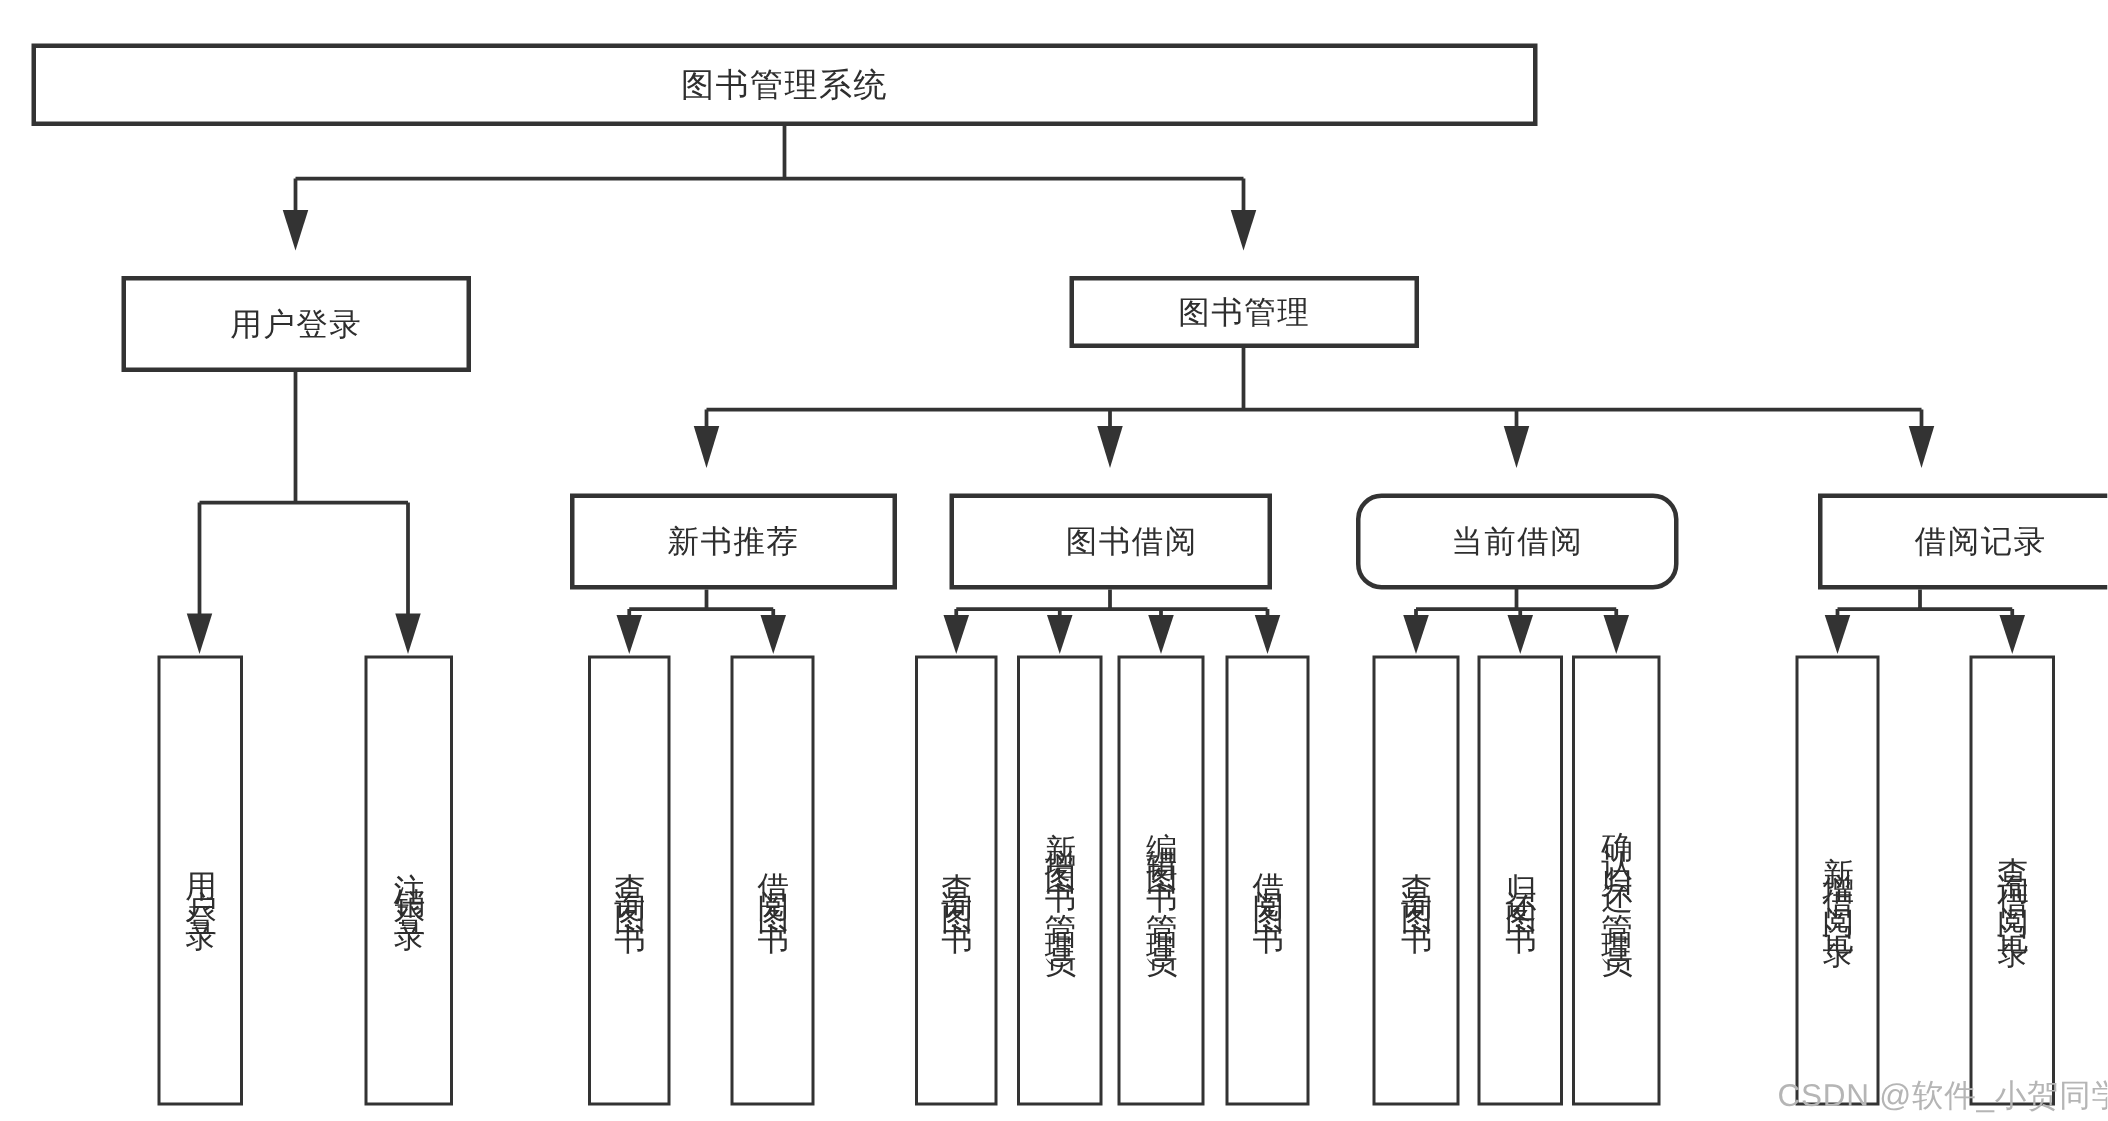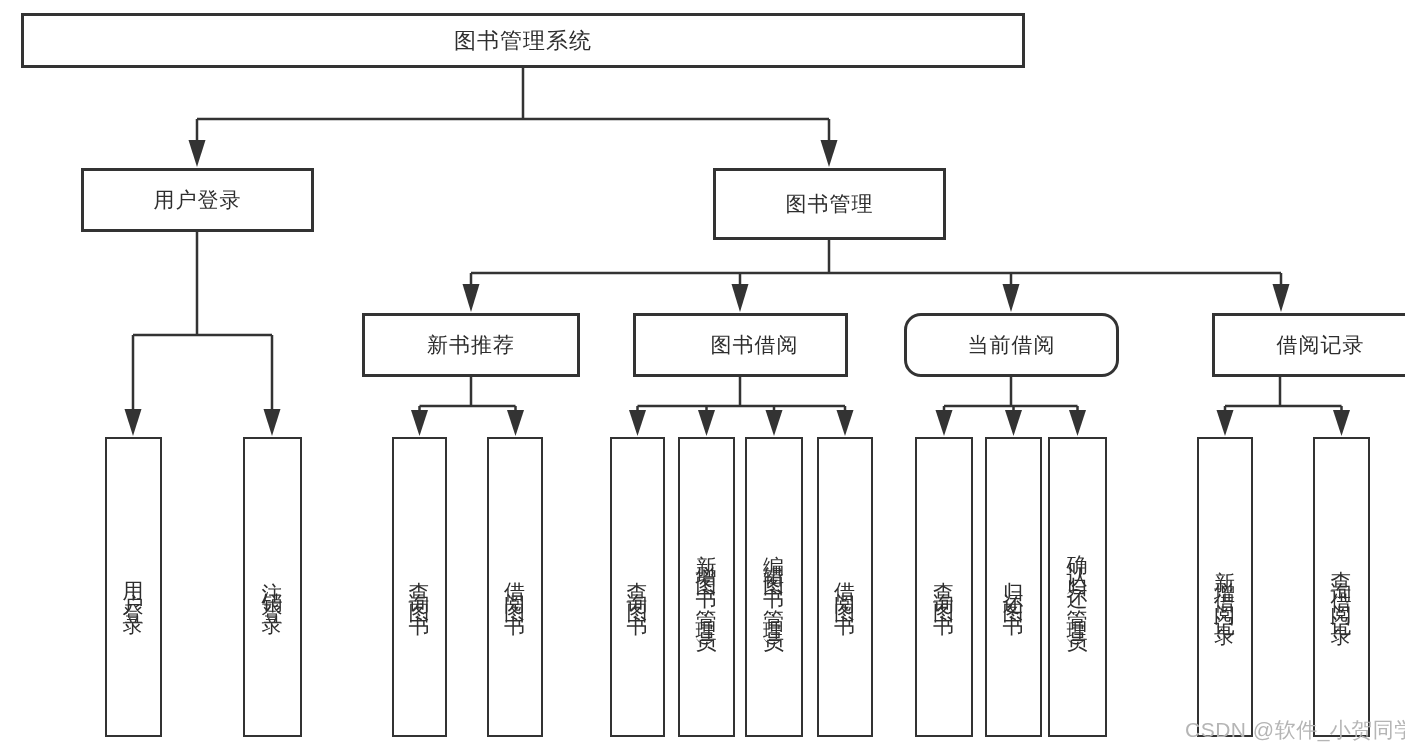--- a/index.html
+++ b/index.html
@@ -34,20 +34,21 @@
     background: var(--background);
     border: 3px solid var(--line);
     color: var(--text);
     display: flex;
     align-items: center;
     justify-content: center;
     font-size: 21px;
     letter-spacing: 1px;
     z-index: 1;
     white-space: nowrap;
+    margin-top: 16px;
   }
   .node.root { font-size: 22px; }
 
   .leaf {
     position: absolute;
     background: var(--background);
     border: 2.5px solid var(--line);
     color: var(--text);
     writing-mode: vertical-rl;
     text-orientation: mixed;
@@ -123,23 +124,23 @@
     <g>
       <path class="cline" d="M1280,377 V406 M1225,406 H1341.5 M1225,406 V412 M1341.5,406 V412"></path>
       <polygon class="ahead" points="1216.5,410 1233.5,410 1225,436"></polygon>
       <polygon class="ahead" points="1333,410 1350,410 1341.5,436"></polygon>
     </g>
   </svg>
 
   <div class="node root" style="left:21px; top:13px; width:1004px; height:55px;">图书管理系统</div>
 
   <div class="node" style="left:81px; top:168px; width:233px; height:64px;">用户登录</div>
-  <div class="node" style="left:713px; top:168px; width:233px; height:72px;">图书管理</div>
+  <div class="node" style="left:713px; top:168px; width:233px; height:48px;">图书管理</div>
 
-  <div class="node" style="left:362px; top:313px; width:218px; height:64px;">新书推荐</div>
+  <div class="node" style="left:380px; top:313px; width:218px; height:64px;">新书推荐</div>
   <div class="node" style="left:633px; top:313px; width:215px; height:64px;padding-left:28px;">图书借阅</div>
   <div class="node" style="left:904px; top:313px; width:215px; height:64px;border-radius:17px;">当前借阅</div>
   <div class="node" style="left:1212px; top:313px; width:217px; height:64px;">借阅记录</div>
 
   <div class="leaf" style="left:105px; top:437px; width:57px; height:300px;">用户登录</div>
   <div class="leaf" style="left:243px; top:437px; width:59px; height:300px;">注销登录</div>
 
   <div class="leaf" style="left:392px; top:437px; width:55px; height:300px;">查询图书</div>
   <div class="leaf" style="left:487px; top:437px; width:56px; height:300px;">借阅图书</div>
 

